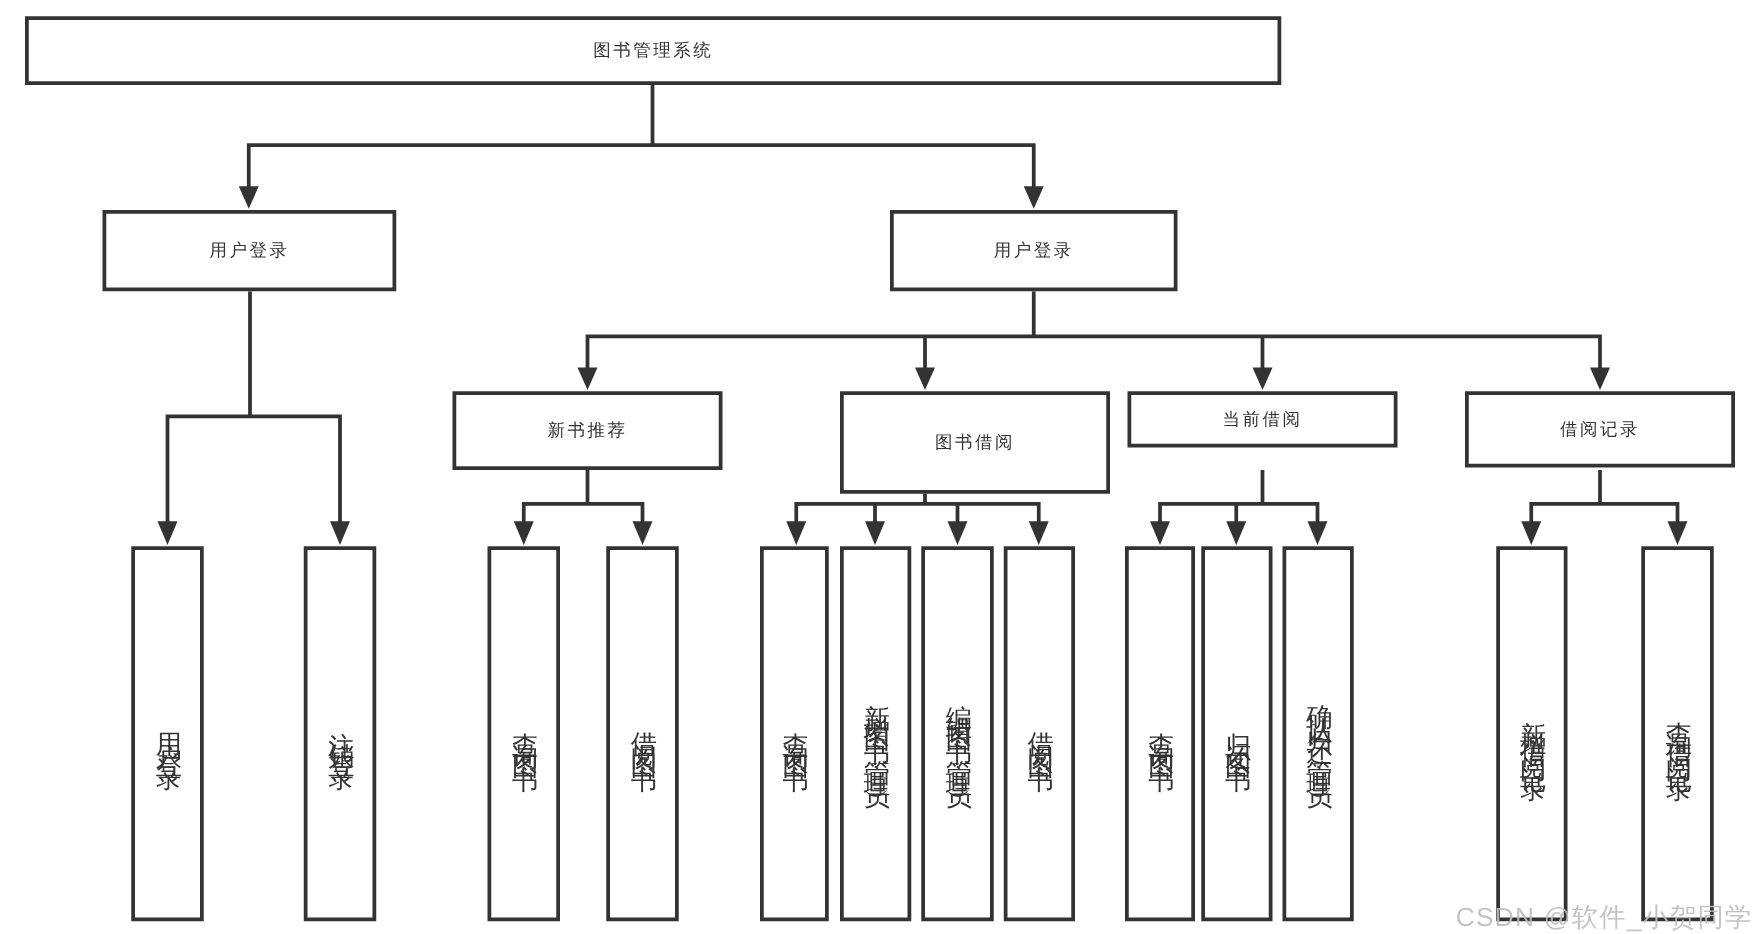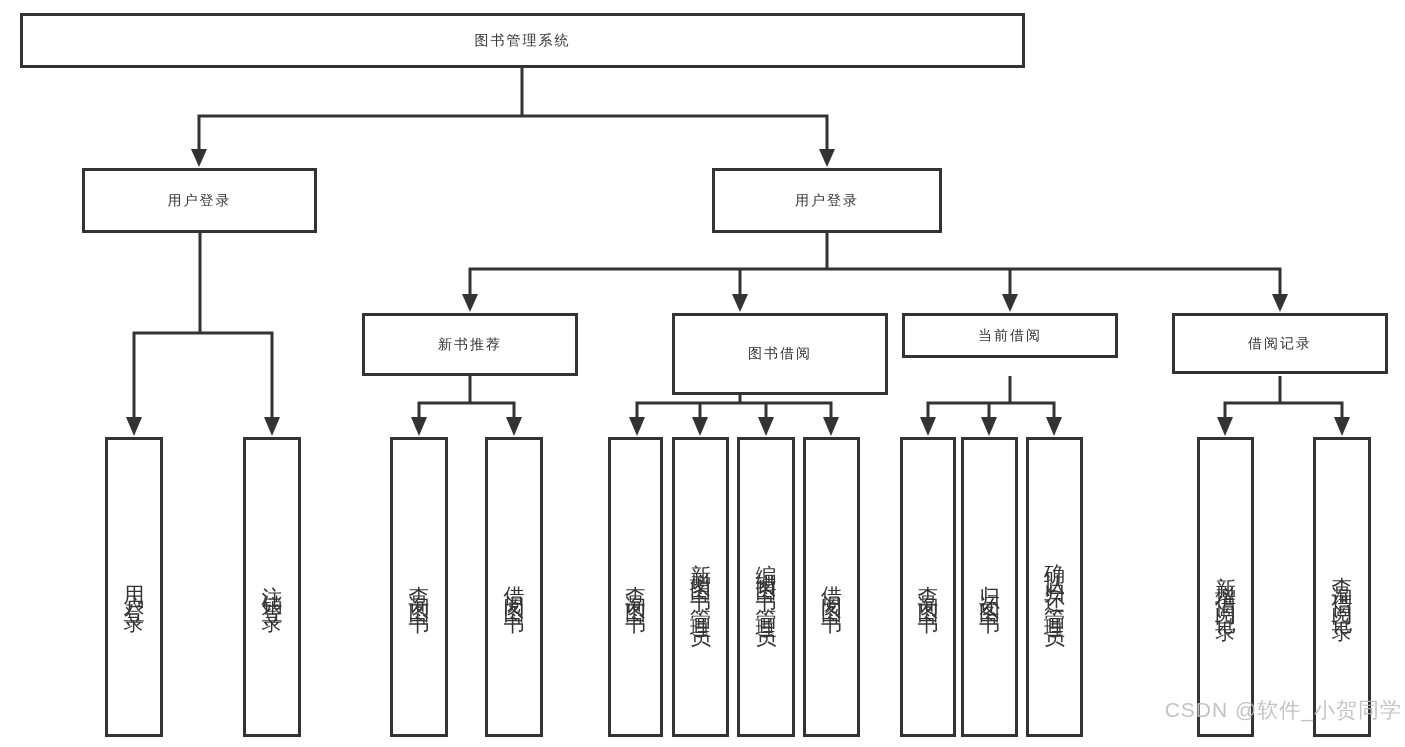--- a/index.html
+++ b/index.html
@@ -37,21 +37,21 @@
     width:58px;height:300px;top:437px;
     display:flex;align-items:center;justify-content:center;
     writing-mode:vertical-rl;
     text-orientation:mixed;
     font-size:21px;letter-spacing:9px;
     color:var(--text-color);
     z-index:2;
   }
   #watermark{
     position:absolute;
-    right:3px;top:696px;
+    right:3px;top:720px;
     font-size:21px;
     color:var(--watermark-color);
     letter-spacing:1px;
     z-index:3;
     opacity:.9;
     margin-left:19px;
   }
 </style>
 </head>
 <body>

